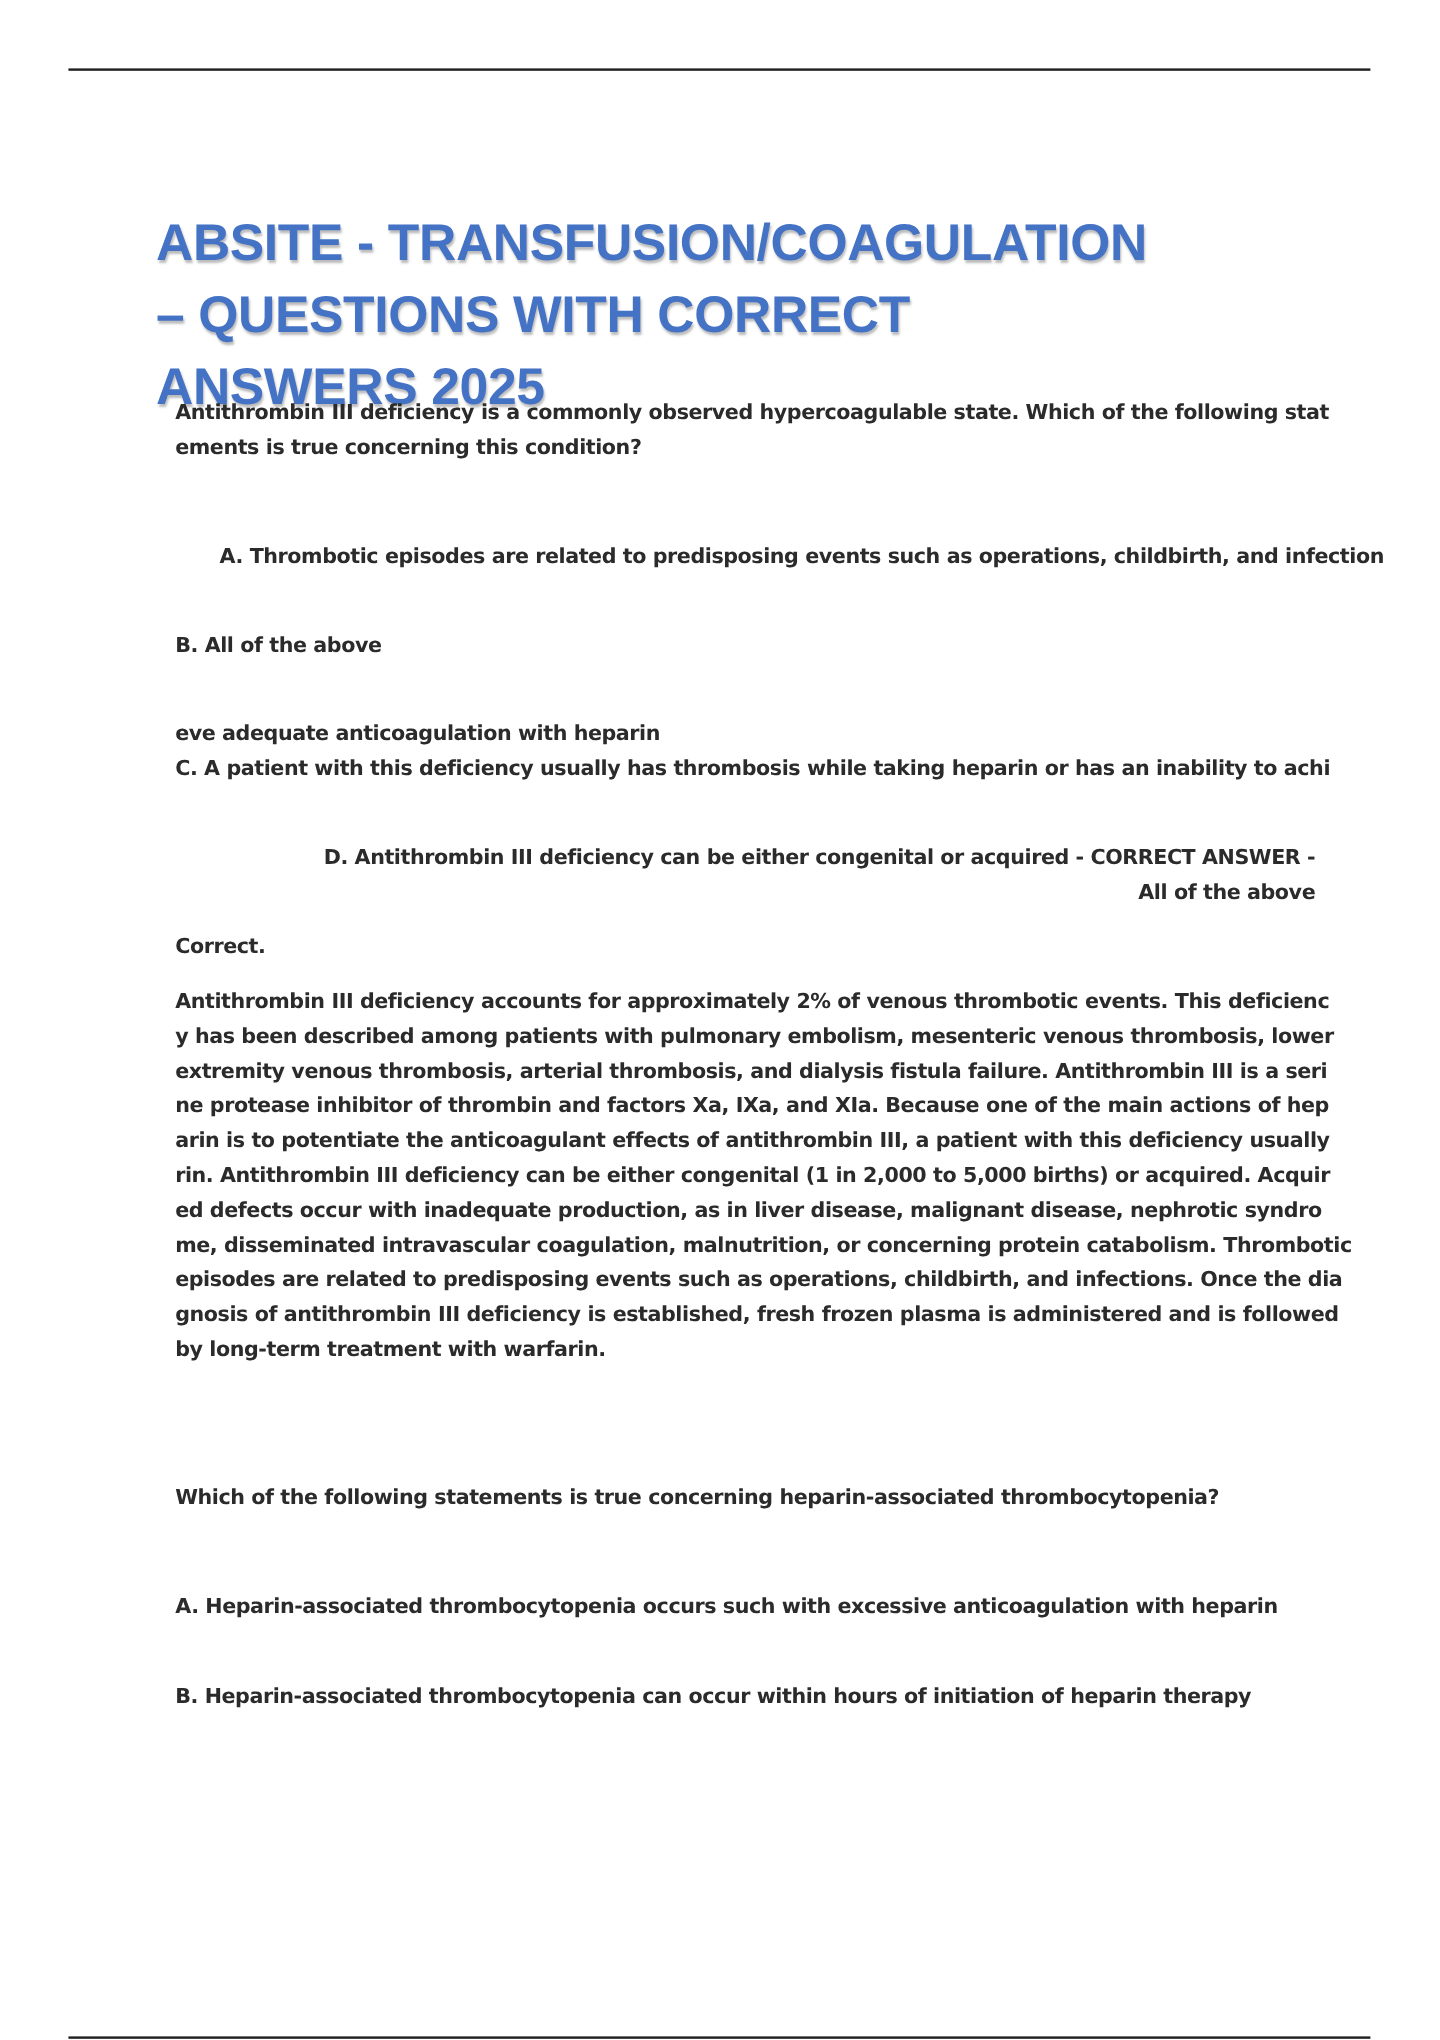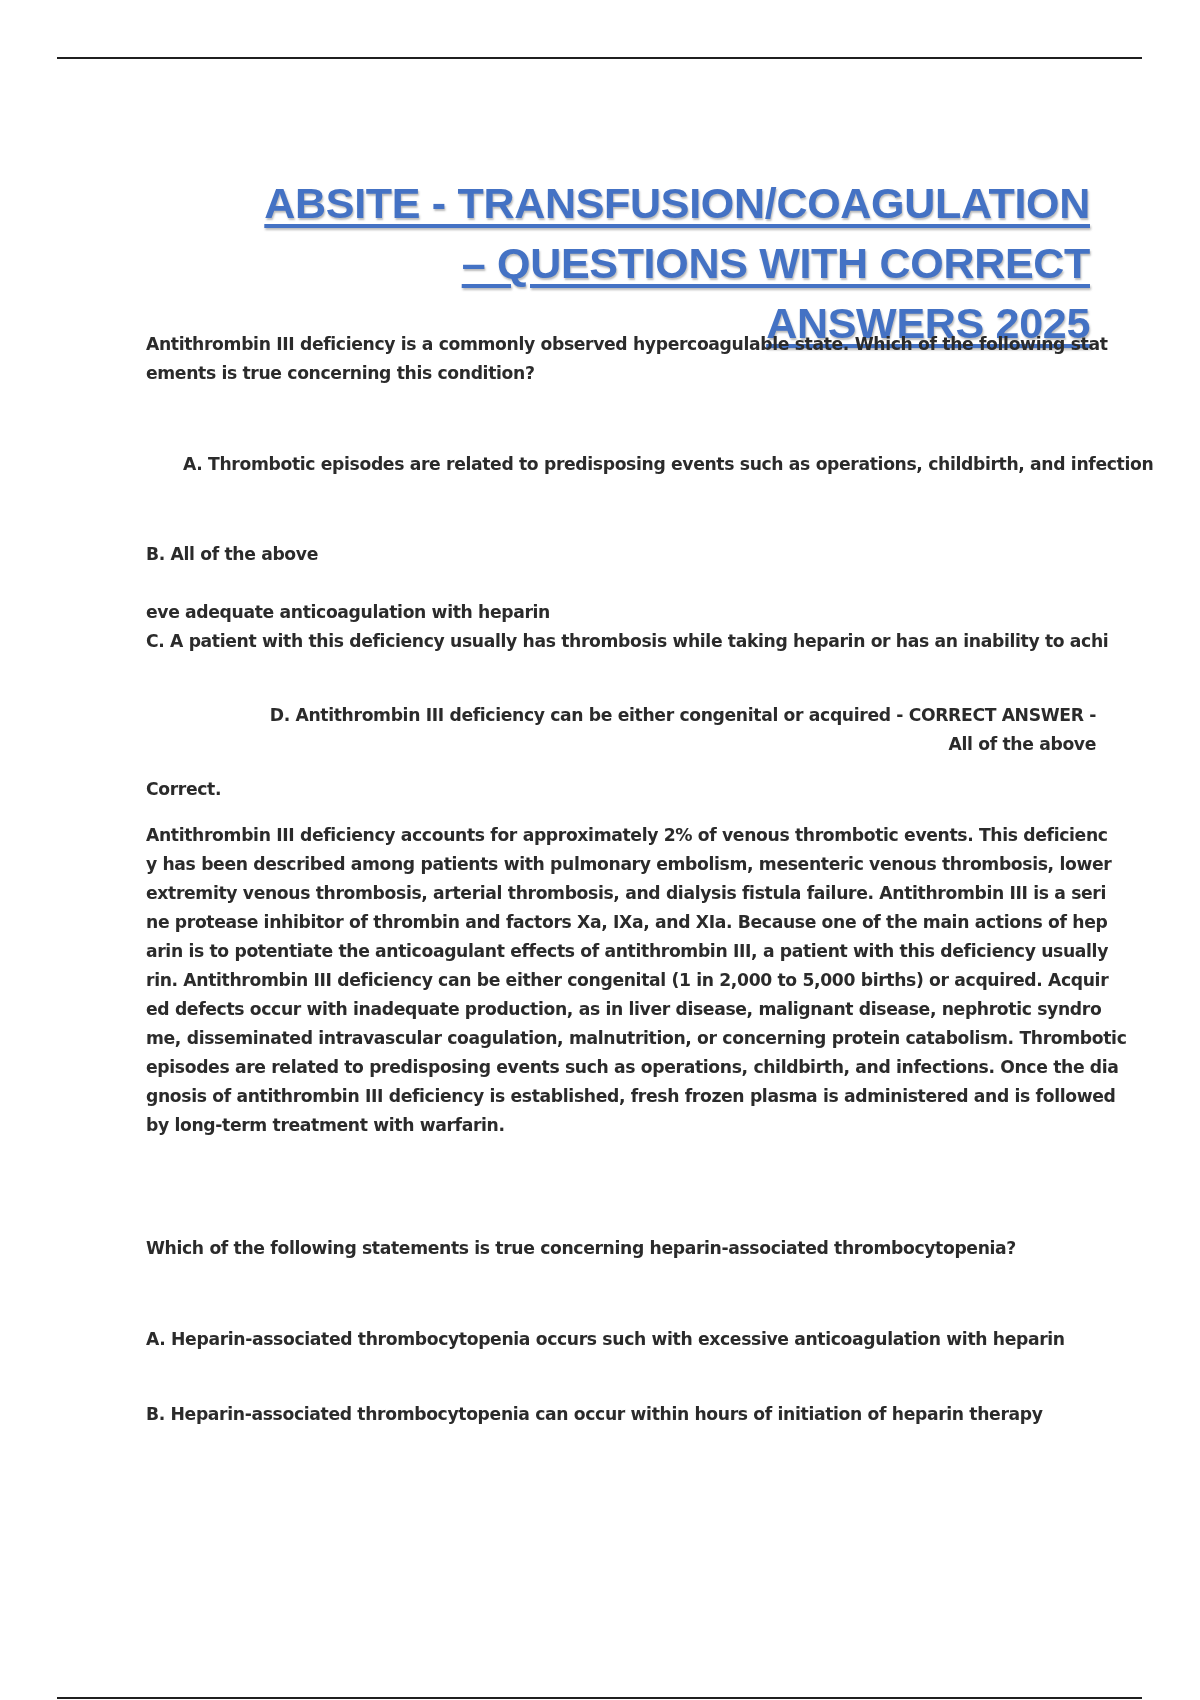--- a/index.html
+++ b/index.html
@@ -23,27 +23,26 @@
       background: #1f1f1f;
     }
     .rule-top { top: 57px; }
     .rule-bottom { top: 1697px; }
 
     .title {
       position: absolute;
       left: 130px;
       width: 960px;
       top: 144px;
-      text-align: right;
+      text-align: left;
       font-family: "Liberation Sans", "DejaVu Sans", sans-serif;
       font-weight: bold;
       font-size: 43px;
       line-height: 60px;
       color: #4472c4;
-      text-decoration: underline;
       text-decoration-thickness: 4px;
       text-underline-offset: 6px;
       text-shadow: 1px 2px 2px rgba(60, 60, 60, 0.35);
       letter-spacing: -0.3px;
     }
     .title-line { display: block; }
 
     .text {
       position: absolute;
       left: 146px;
@@ -74,21 +73,21 @@
 
 <div class="text" style="top:330px;">
   <span class="line">Antithrombin III deficiency is a commonly observed hypercoagulable state. Which of the following stat</span>
   <span class="line">ements is true concerning this condition?</span>
 </div>
 
 <div class="text" style="top:450px;margin-left:37px;">
   <span class="line">A. Thrombotic episodes are related to predisposing events such as operations, childbirth, and infection</span>
 </div>
 
-<div class="text" style="top:524px;margin-top:16px;">
+<div class="text" style="top:524px;">
   <span class="line">B. All of the above</span>
 </div>
 
 <div class="text" style="top:598px;">
   <span class="line">eve adequate anticoagulation with heparin</span>
   <span class="line">C. A patient with this deficiency usually has thrombosis while taking heparin or has an inability to achi</span>
 </div>
 
 <div class="text" style="top:701px;text-align:right;">
   <span class="line">D. Antithrombin III deficiency can be either congenital or acquired - CORRECT ANSWER -</span>

